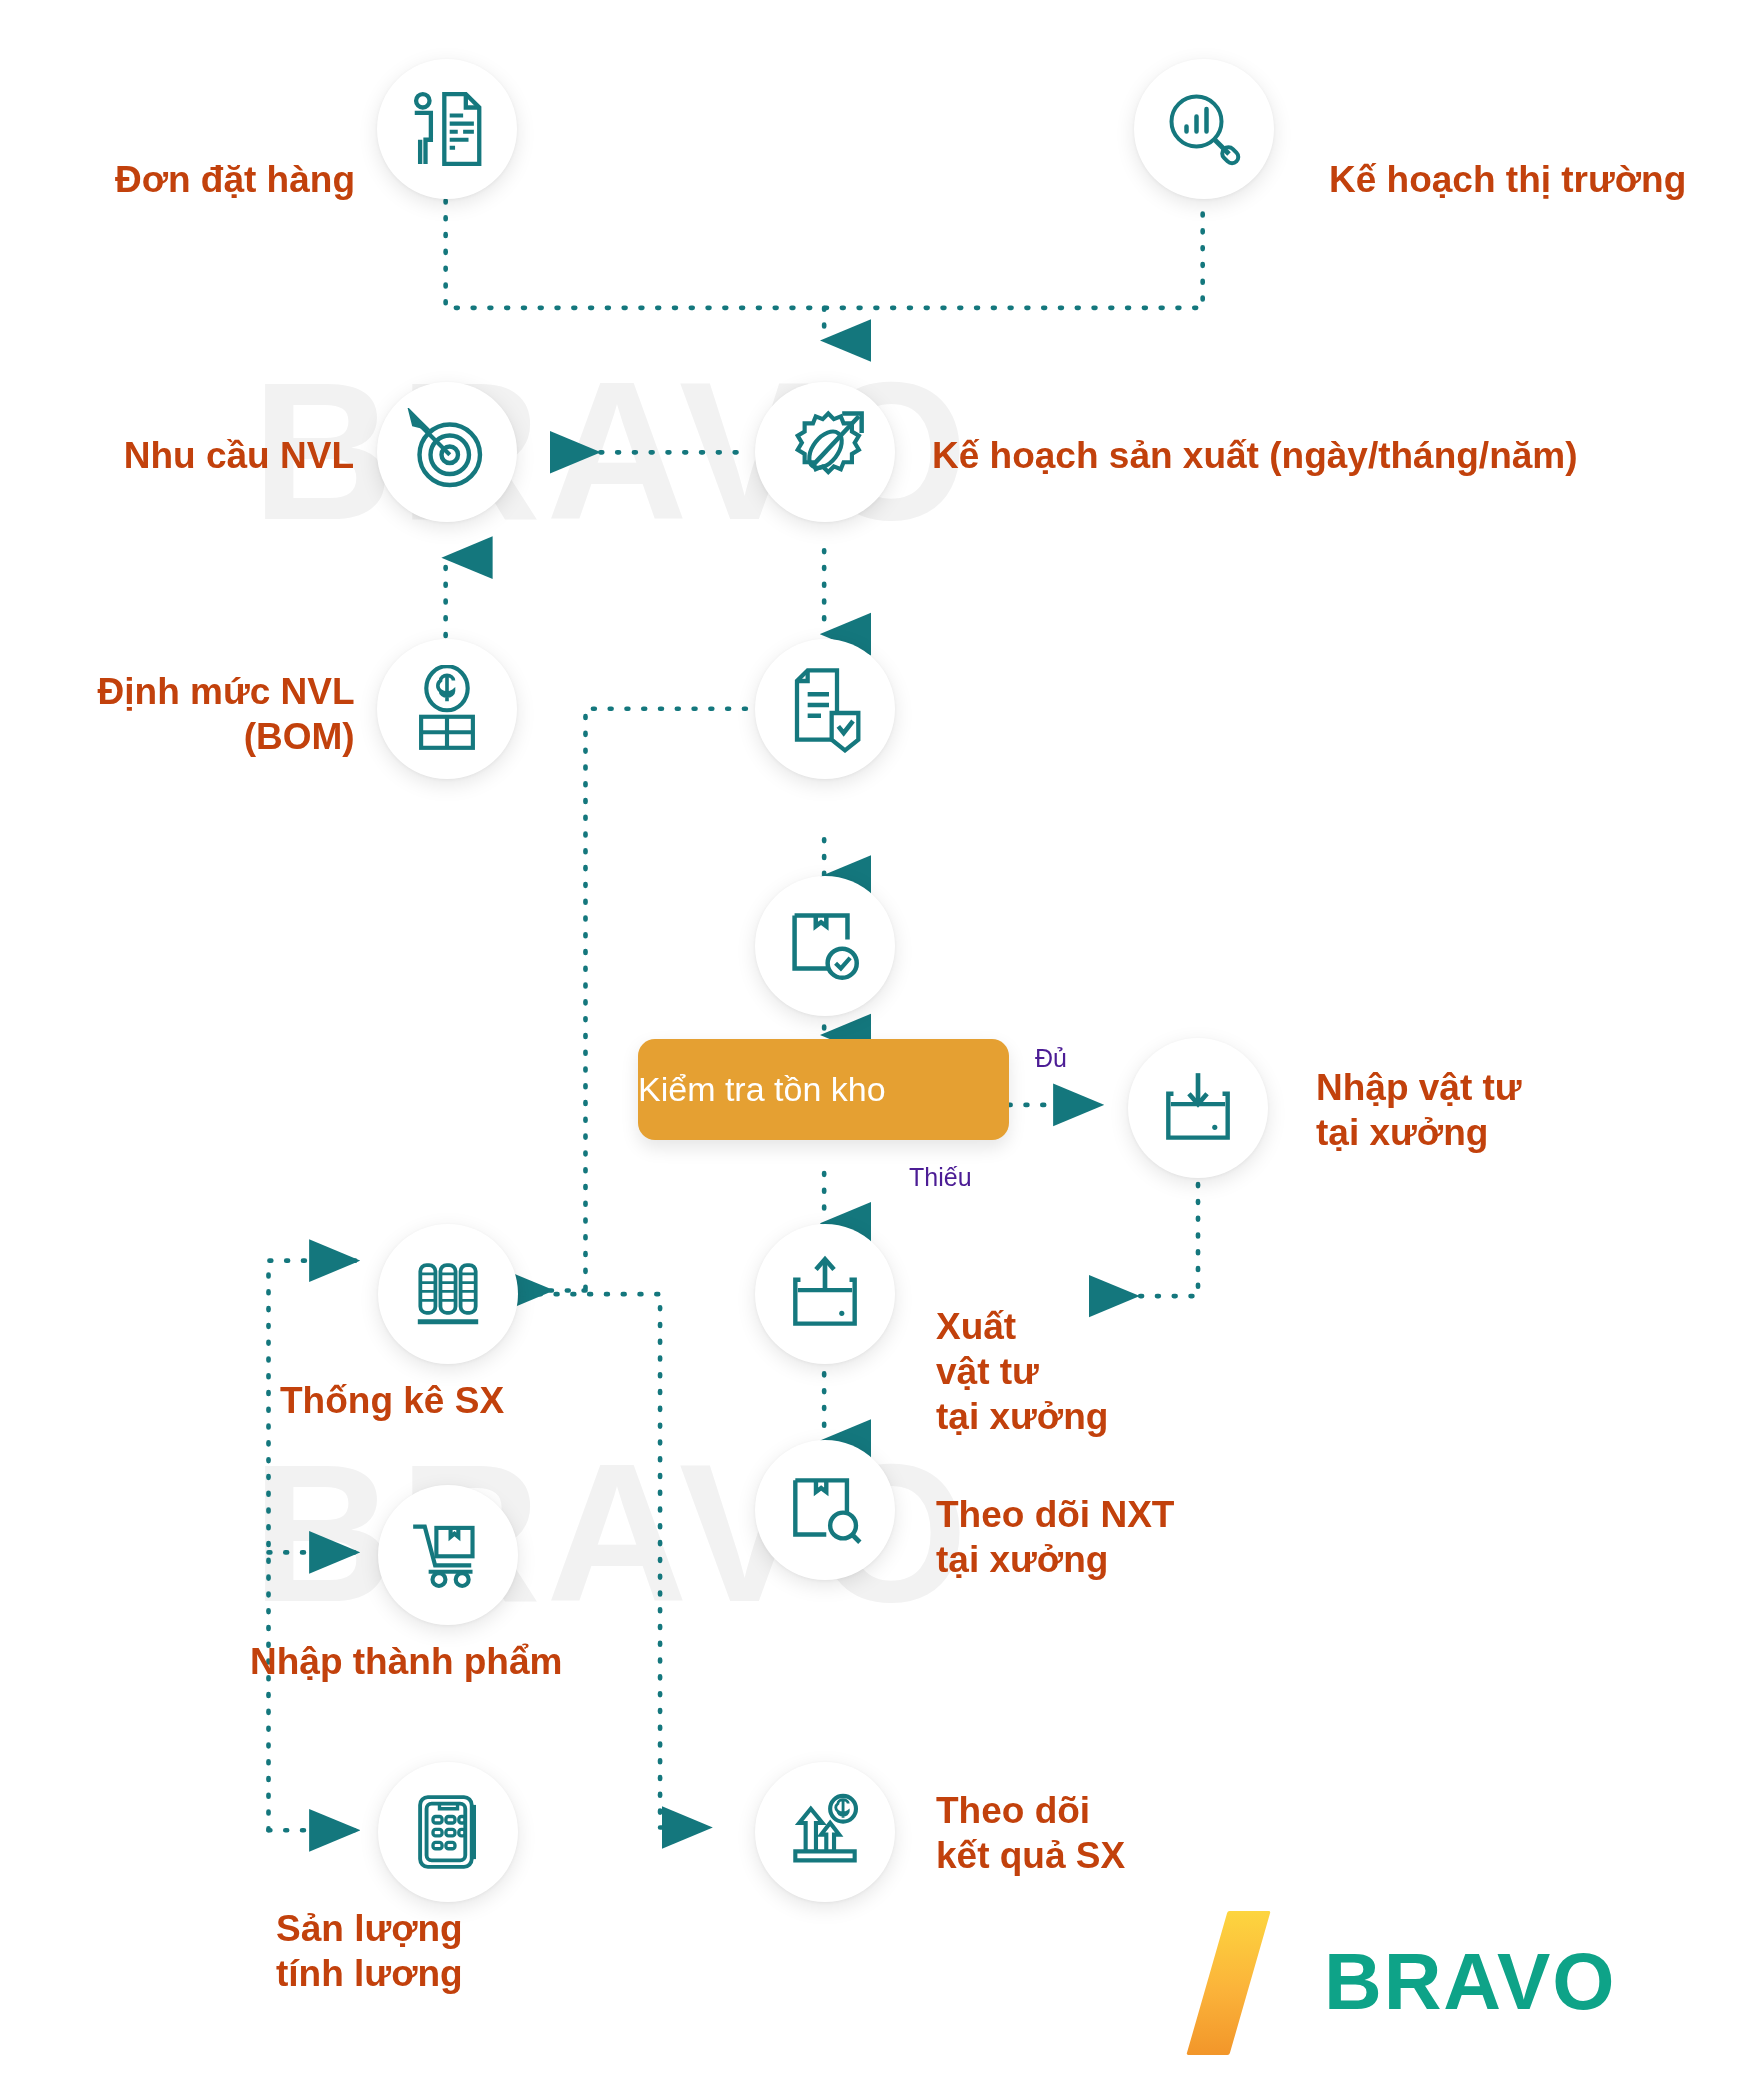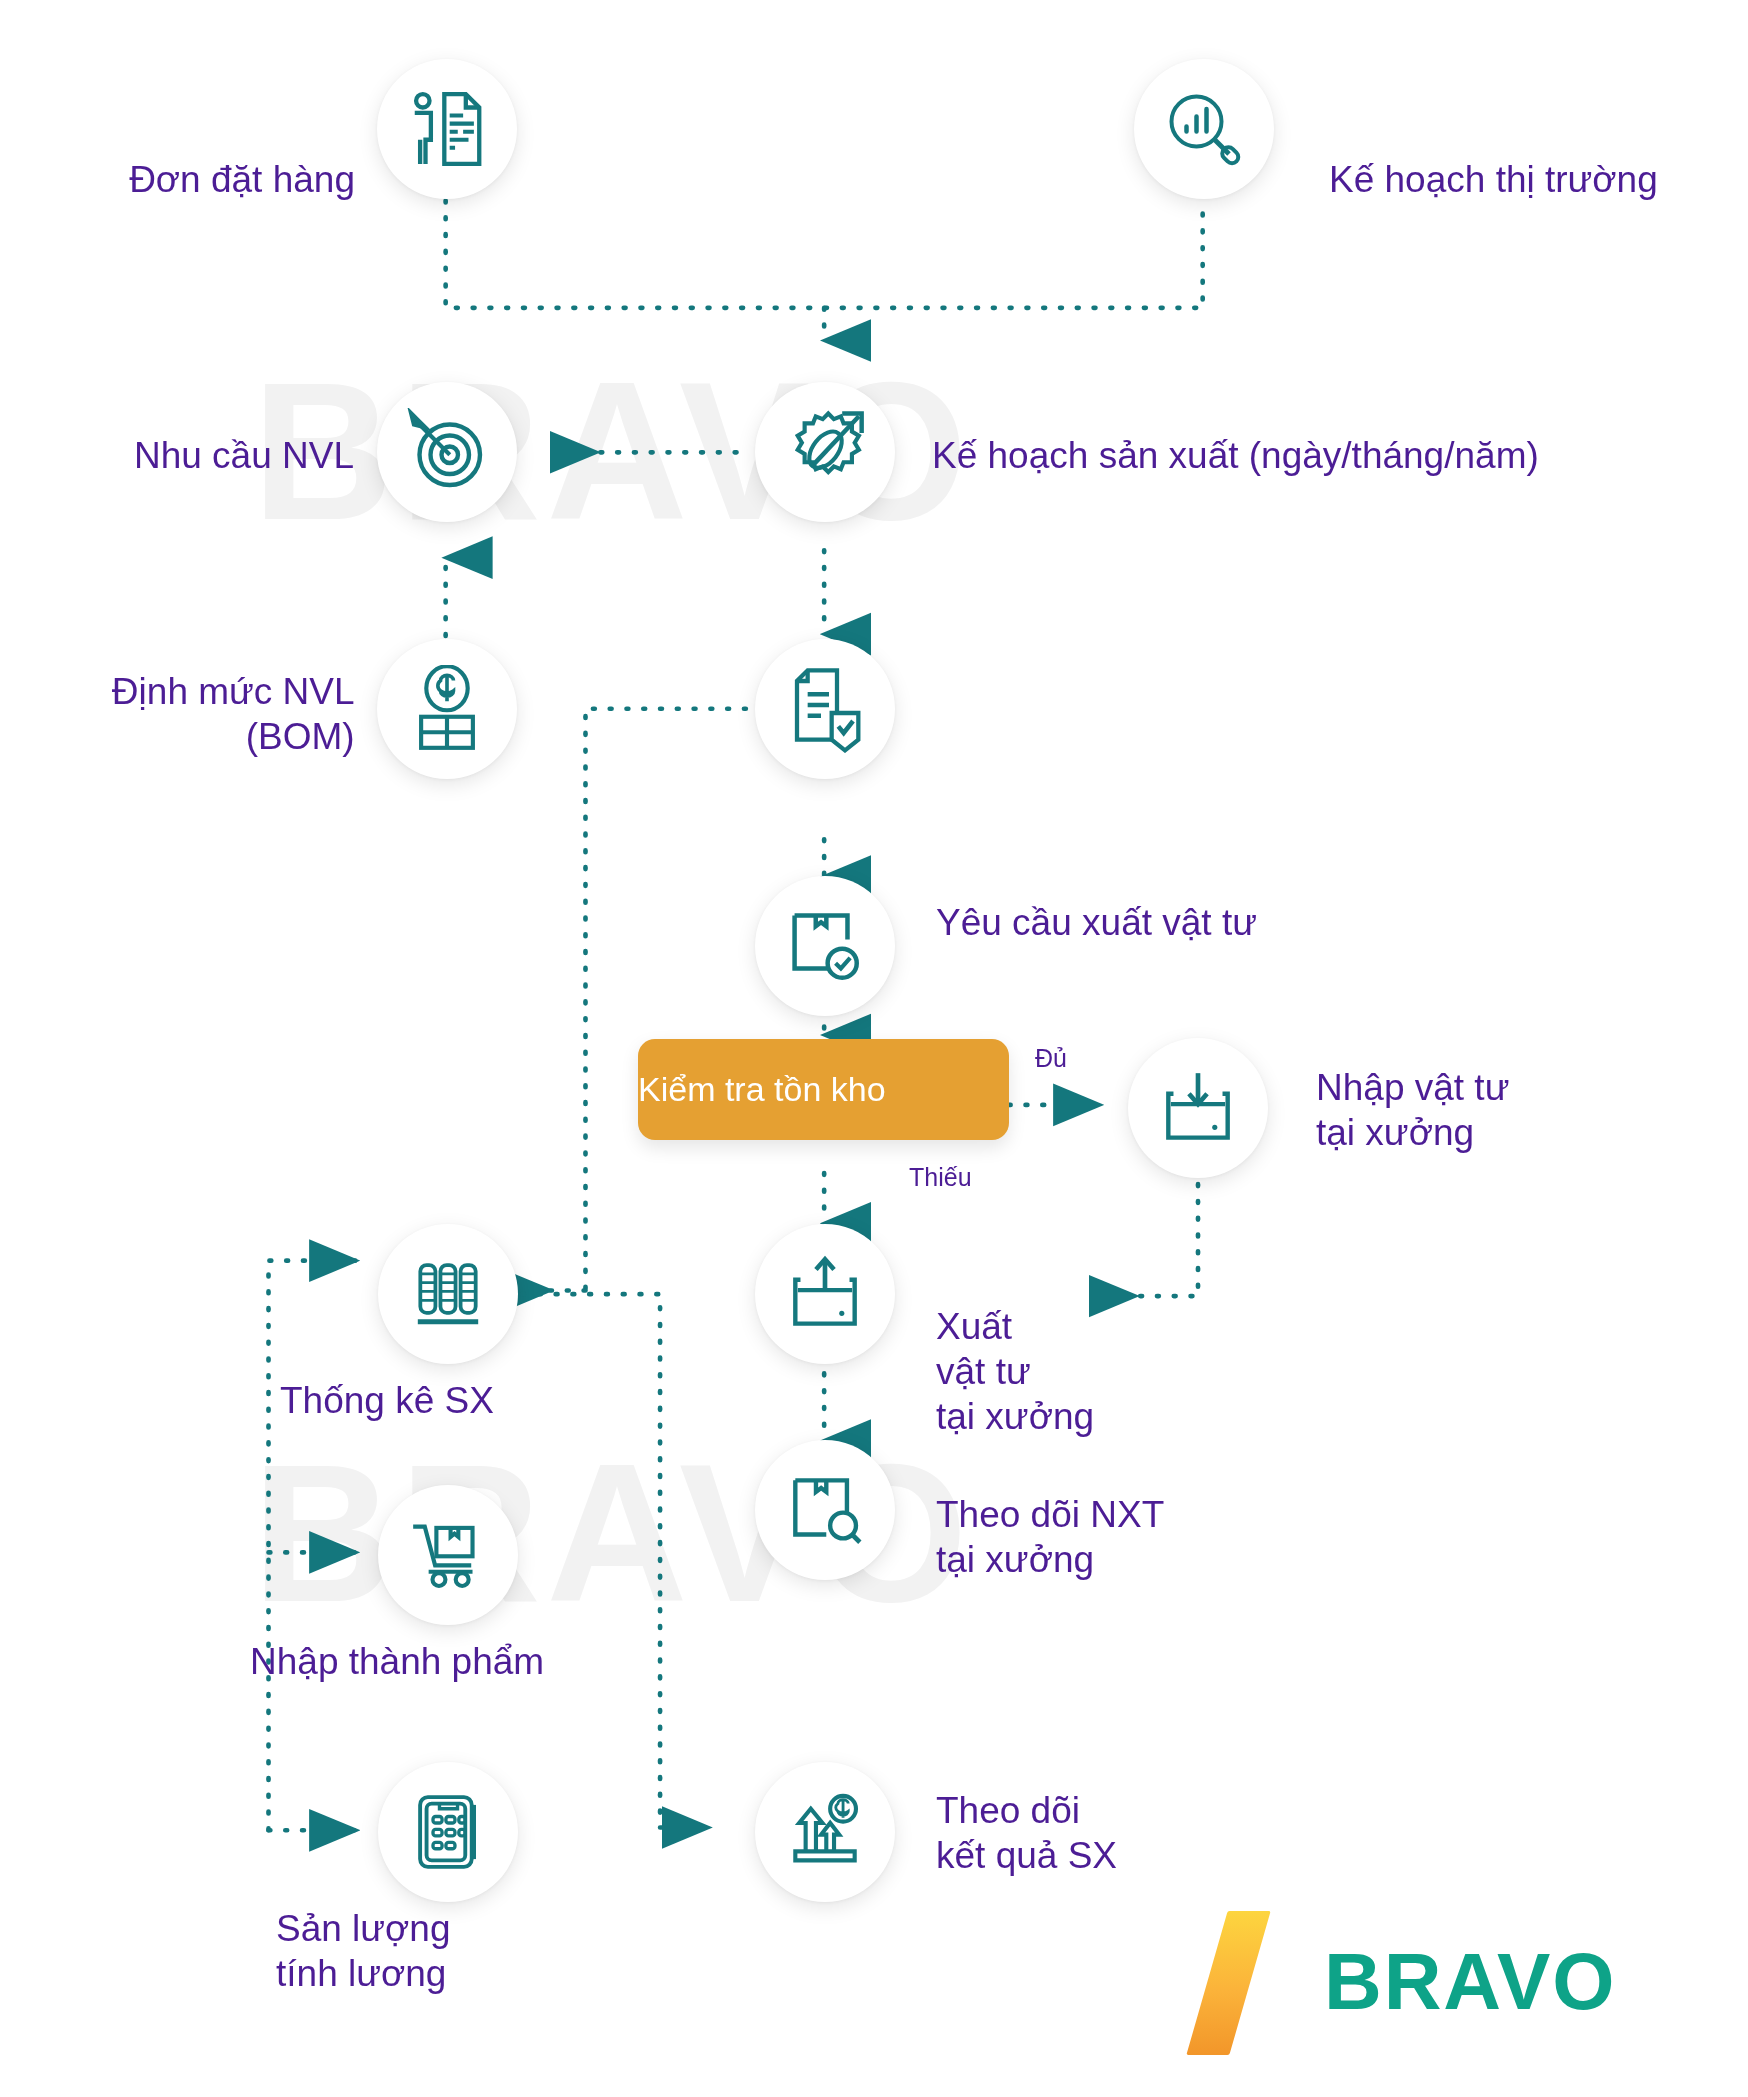--- a/index.html
+++ b/index.html
@@ -37,25 +37,26 @@
     background: #ffffff;
     box-shadow: 0 5.6px 20.5px rgba(0,0,0,0.10), 0 0.9px 3.7px rgba(0,0,0,0.05);
     display: flex; align-items: center; justify-content: center;
   }
   .node svg { display:block; }
 
   
   .lbl {
     position: absolute;
     z-index: 4;
-    color: #4c1d95;
+    color: #c2410c;
     font-size: 37px;
     line-height: 1.22;
     font-family: "Liberation Sans", sans-serif;
     white-space: pre-line;
+    font-weight: bold;
   }
   .lbl.r { text-align: right; }
   .lbl.c { text-align: left; }
 
   
   .elbl {
     position: absolute; z-index: 4;
     color: #4c1d95; font-size: 25px;
     font-family: "Liberation Sans", sans-serif;
   }
@@ -230,21 +231,20 @@
   <div class="node" style="left:755px; top:876px;">
     <span>
       <svg width="82" height="82" viewBox="0 0 62 62" fill="none" stroke="#15787e" stroke-width="3.4">
         <path d="M8,8 h40 v18 M8,8 v40 h26"></path>
         <path d="M24,8 v8 l4,-3 l4,3 v-8"></path>
         <circle cx="44" cy="44" r="11"></circle>
         <path d="M39,44 l4,4 l7,-8" stroke-width="3.2"></path>
       </svg>
     </span>
   </div>
-  <div class="lbl" style="left:936px; top:900px; width:522px;">Yêu cầu xuất vật tư</div>
 
   <div class="decision" style="left:638px; top:1039px; width:371px; height:101px;">
     <span>Kiểm tra tồn kho</span>
   </div>
   <div class="elbl" style="left:1035px; top:1044px;">Đủ</div>
   <div class="elbl" style="left:869px; top:1163px;margin-left:40px;">Thiếu</div>
 
   <div class="node" style="left:1128px; top:1038px;">
     <span>
       <svg width="80" height="80" viewBox="0 0 62 62" fill="none" stroke="#15787e" stroke-width="3.4">

